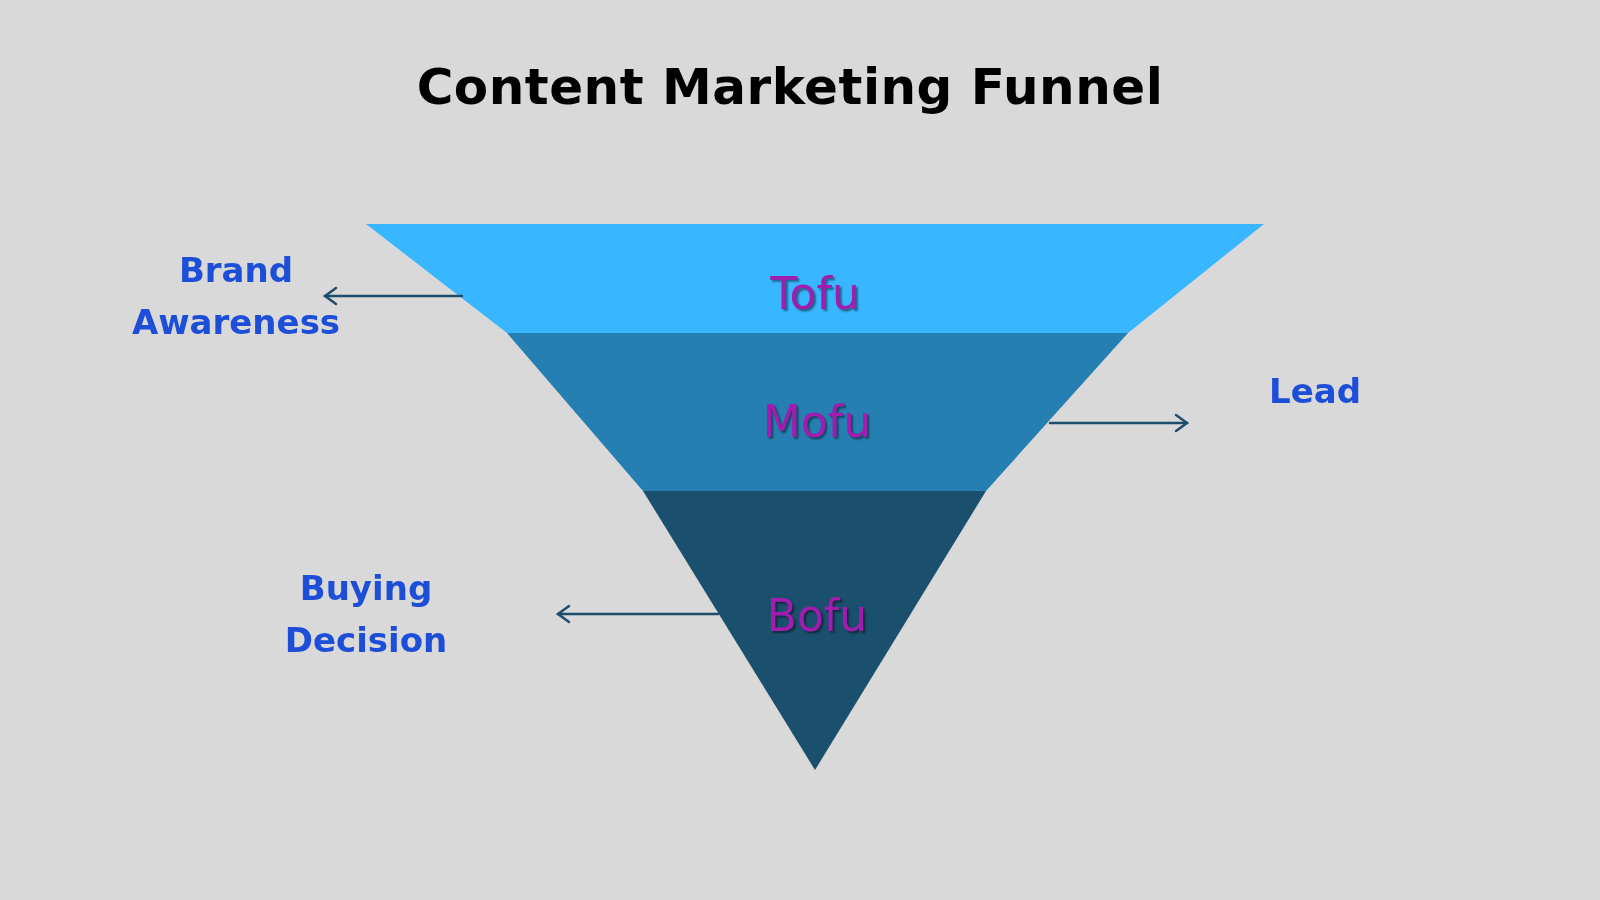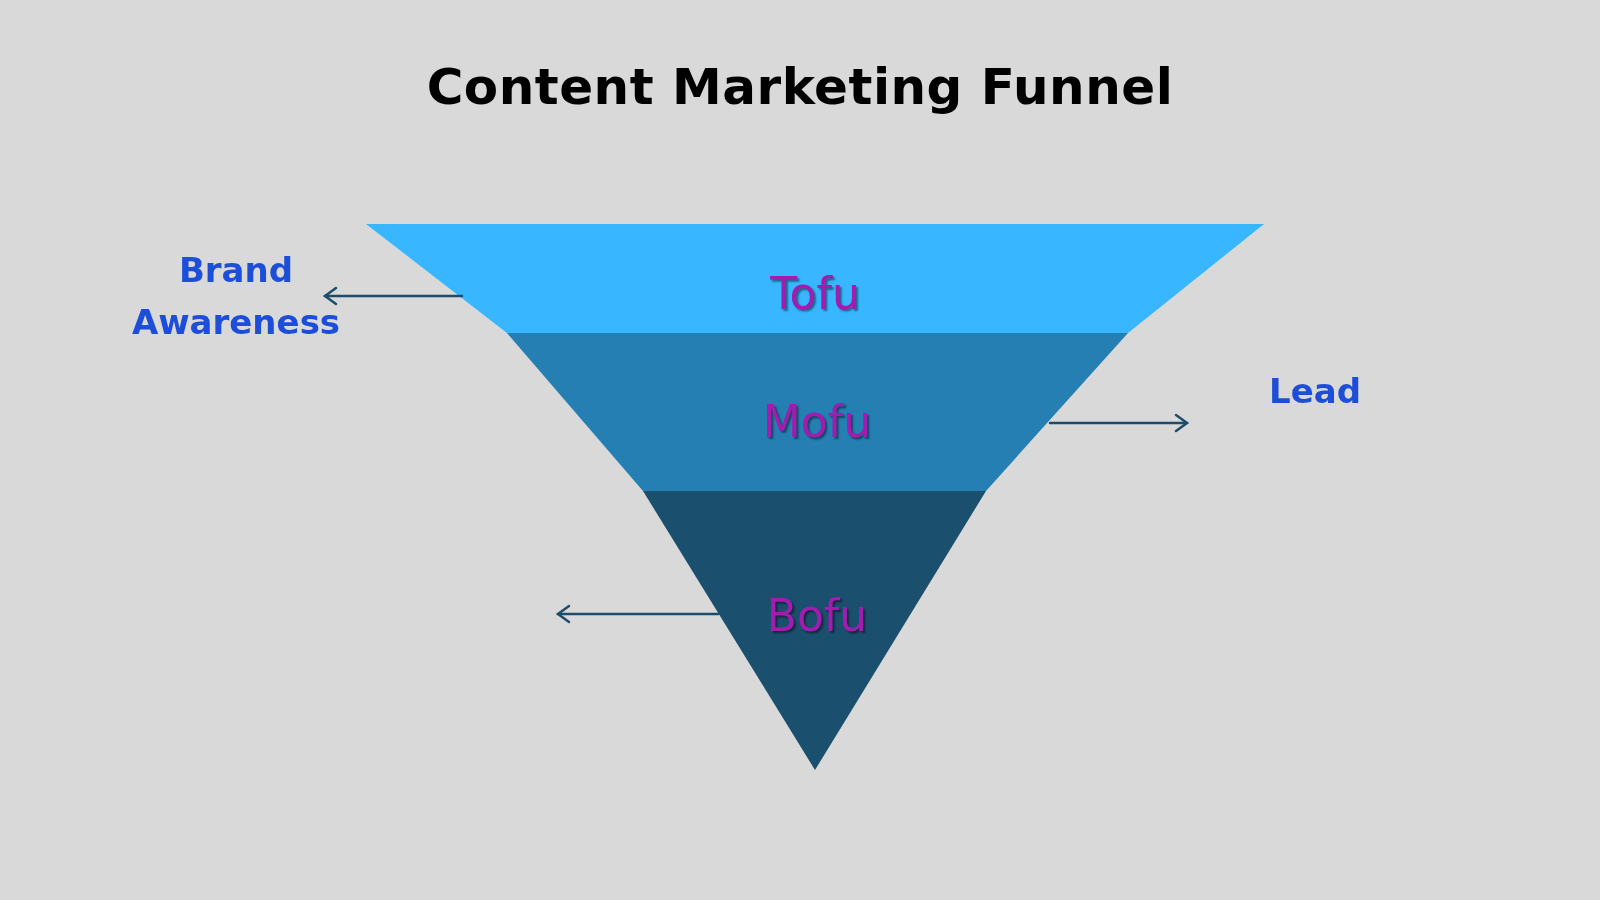--- a/index.html
+++ b/index.html
@@ -20,21 +20,20 @@
     .title {
       position: absolute;
       top: 58px;
       left: 0;
       width: 1580px;
       text-align: center;
       font-size: 50px;
       font-weight: bold;
       color: #000000;
       letter-spacing: 0.5px;
-      padding-left: 10px;
     }
     svg.funnel {
       position: absolute;
       left: 0;
       top: 0;
     }
     .stage-label {
       position: absolute;
       color: #a21caf;
       font-size: 44px;
@@ -90,14 +89,18 @@
 
   <div class="side-label" style="left:106px; top:244px;">
     <span>Brand</span>
     <span>Awareness</span>
   </div>
 
   <div class="side-label" style="left:1185px; top:365px;">
     <span>Lead</span>
   </div>
 
+  <div class="side-label" style="left:236px; top:562px;">
+    <span>Buying</span>
+    <span>Decision</span>
+  </div>
 
 </div>
 
 </body></html>

